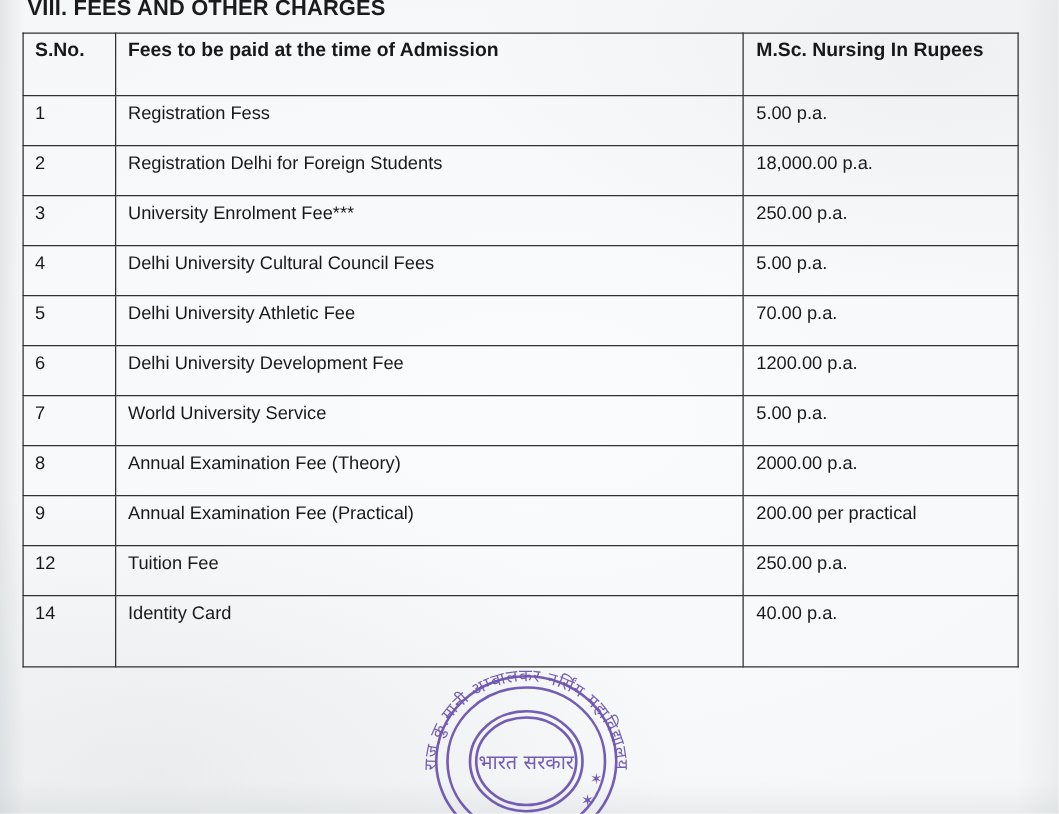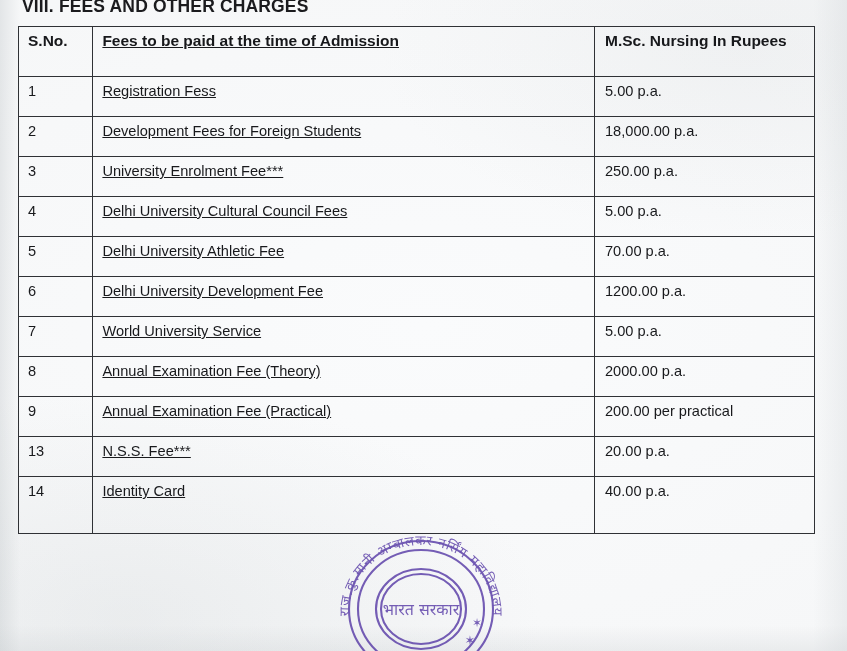--- a/index.html
+++ b/index.html
@@ -69,21 +69,21 @@
     background: transparent;
   }
   .fee-table th,
   .fee-table td {
     border: 1px solid #2f3135;
     padding: 0;
     vertical-align: top;
     background: transparent;
   }
   .col-sno    { width: 70px; }
-  .col-desc   { width: 472px; text-decoration: underline; }
+  .col-desc   { width: 472px; }
   .col-amount { width: 207px; }
 
   .fee-table thead th {
     height: 49px;
     font-size: 15.5px;
     font-weight: bold;
     color: #17181b;
     text-align: left;
   }
   .fee-table thead th .cell-pad {
@@ -161,21 +161,21 @@
         </td>
         <td class="col-amount">
           <div class="cell-pad">5.00 p.a.</div>
         </td>
       </tr>
       <tr>
         <td class="col-sno">
           <div class="cell-pad">2</div>
         </td>
         <td class="col-desc">
-          <div class="cell-pad">Development Fees for Foreign Students</div>
+          <div class="cell-pad">Registration Delhi for Foreign Students</div>
         </td>
         <td class="col-amount">
           <div class="cell-pad">18,000.00 p.a.</div>
         </td>
       </tr>
       <tr>
         <td class="col-sno">
           <div class="cell-pad">3</div>
         </td>
         <td class="col-desc">
@@ -246,27 +246,27 @@
         </td>
         <td class="col-desc">
           <div class="cell-pad">Annual Examination Fee (Practical)</div>
         </td>
         <td class="col-amount">
           <div class="cell-pad">200.00 per practical</div>
         </td>
       </tr>
       <tr>
         <td class="col-sno">
-          <div class="cell-pad">13</div>
-        </td>
-        <td class="col-desc">
-          <div class="cell-pad">N.S.S. Fee***</div>
-        </td>
-        <td class="col-amount">
-          <div class="cell-pad">20.00 p.a.</div>
+          <div class="cell-pad">12</div>
+        </td>
+        <td class="col-desc">
+          <div class="cell-pad">Tuition Fee</div>
+        </td>
+        <td class="col-amount">
+          <div class="cell-pad">250.00 p.a.</div>
         </td>
       </tr>
       <tr class="last-row">
         <td class="col-sno">
           <div class="cell-pad">14</div>
         </td>
         <td class="col-desc">
           <div class="cell-pad">Identity Card</div>
         </td>
         <td class="col-amount">

